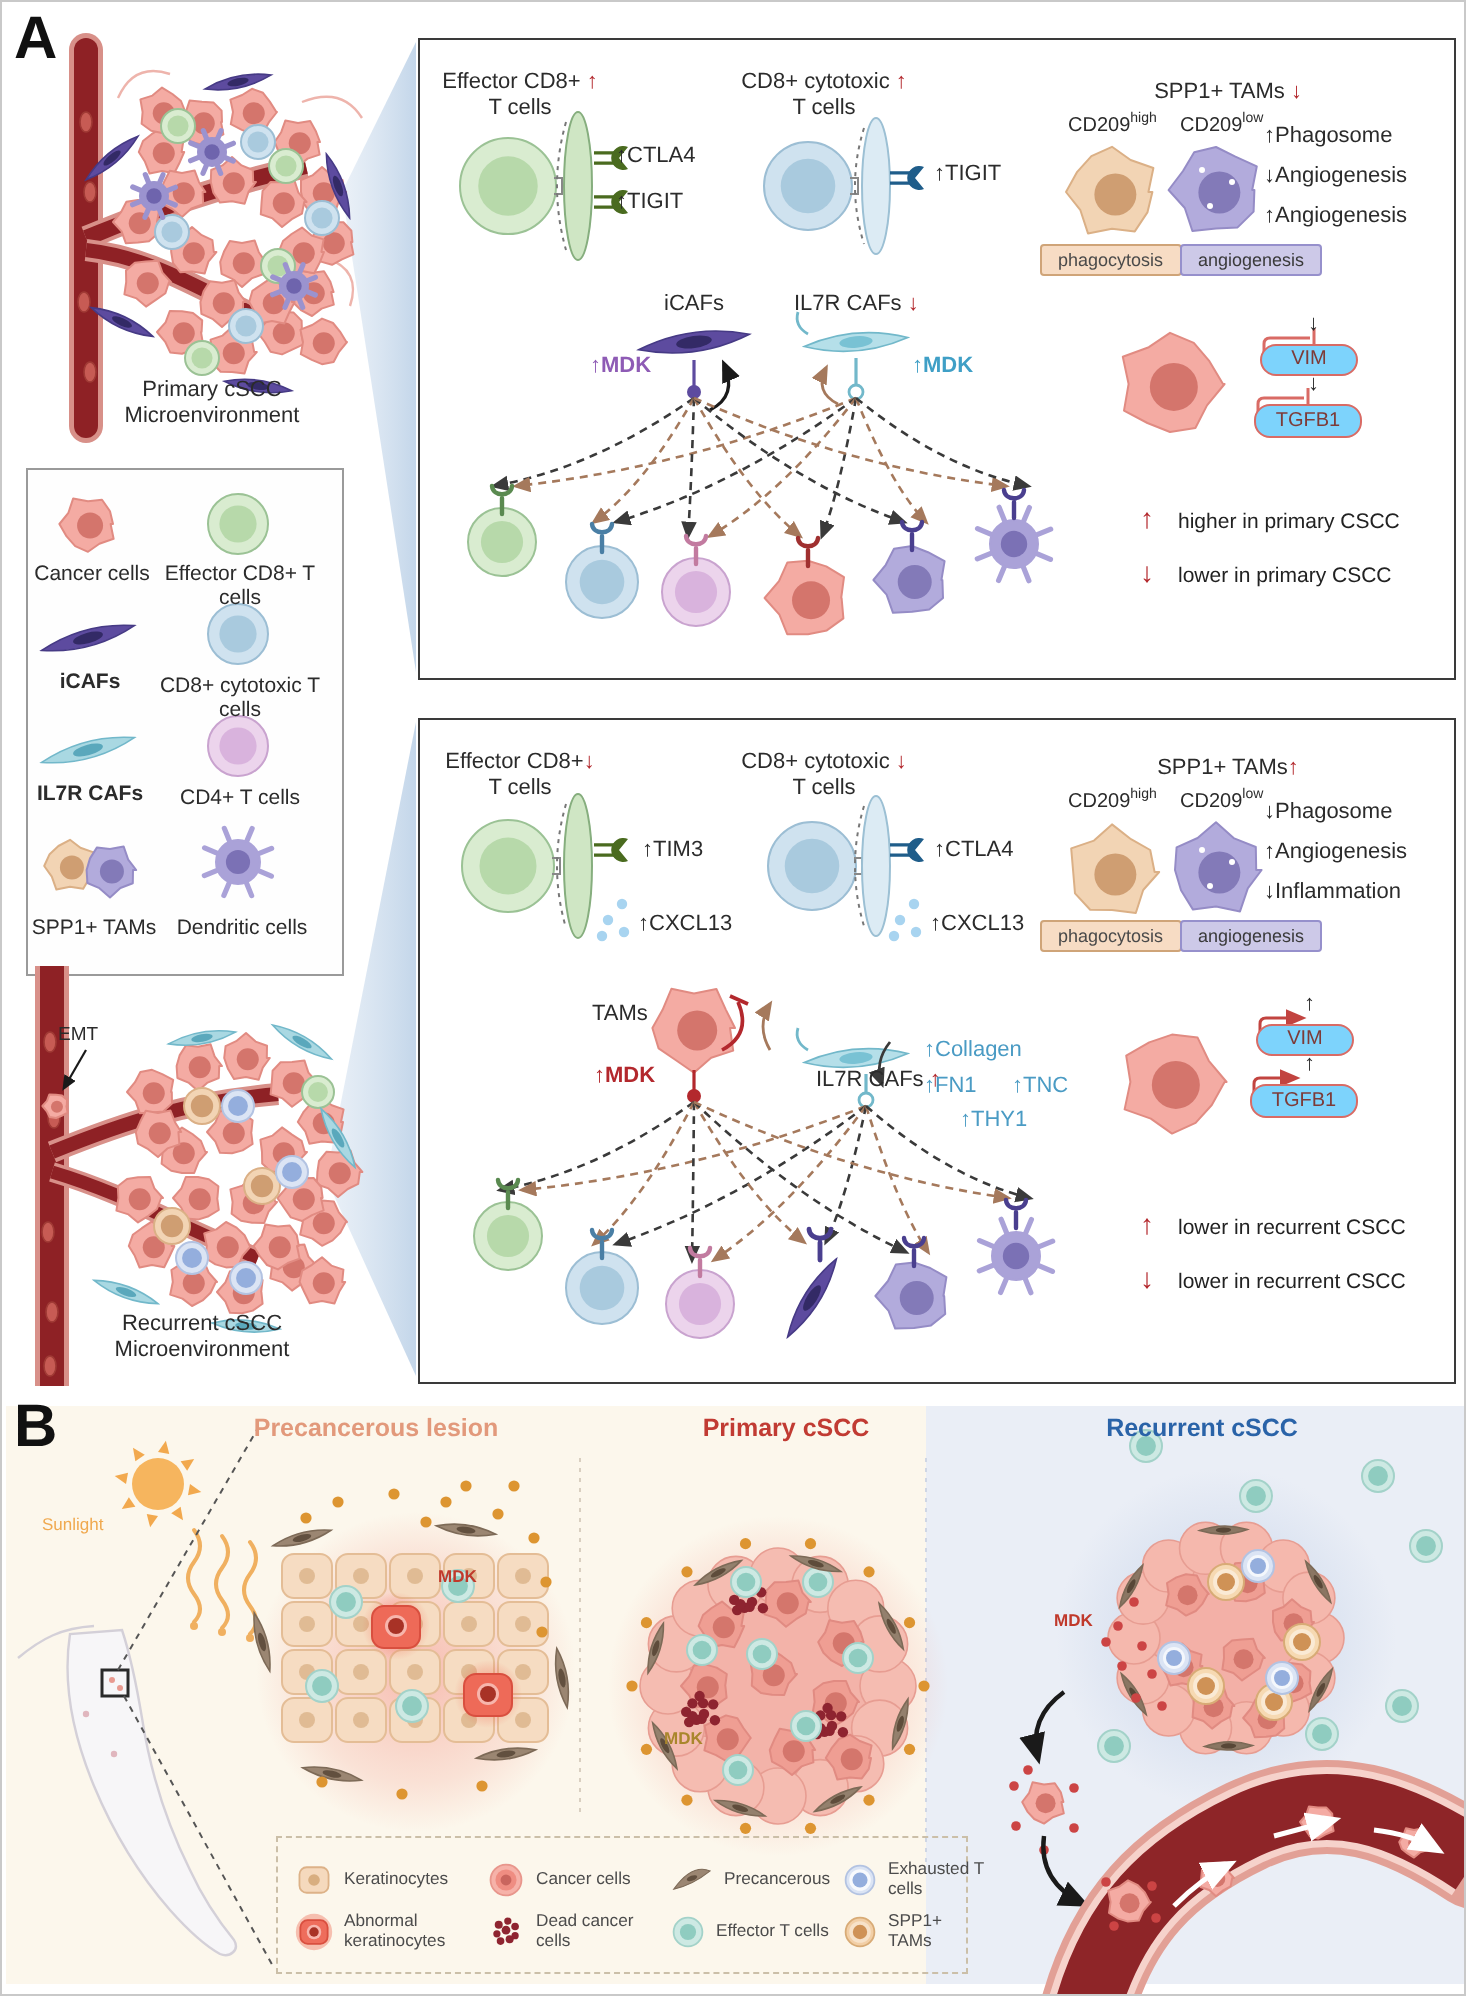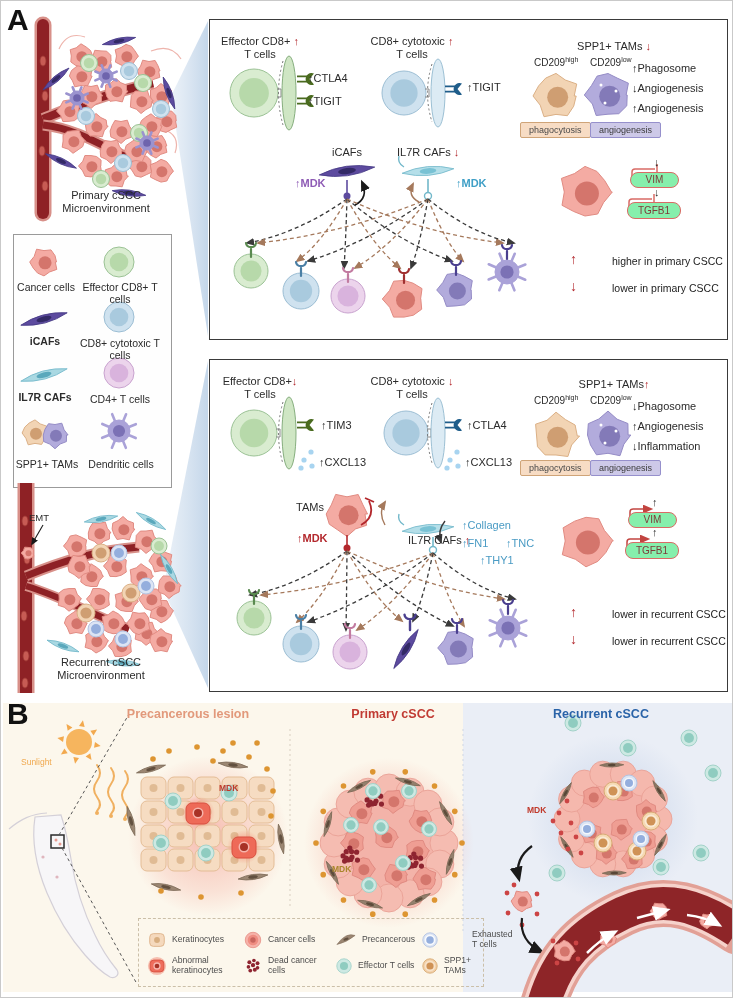--- a/index.html
+++ b/index.html
@@ -9,23 +9,23 @@
   .wrap{white-space:normal;}
   .red{color:#b3282d;}
   .bold{font-weight:bold;}
   sup{font-size:7px;}
   .panelLabel{position:absolute;font-size:30px;font-weight:bold;color:#111;z-index:4;}
   .abox{position:absolute;border:1.6px solid #3a3a3a;background:#ffffff;z-index:1;}
   .legA{position:absolute;border:1px solid #9a9a9a;background:#fefefe;z-index:1;}
   .badge{position:absolute;font-size:9px;padding:2px 8px;border-radius:2px;border:1px solid;z-index:3;}
   .badge.ph{background:#f7dcc4;border-color:#cfa478;color:#4a4a4a;}
   .badge.an{background:#cdc9e8;border-color:#9690cc;color:#3a3a3a;}
-  .gene{position:absolute;border:1.3px solid #d96b65;background:#86efac;border-radius:8px;font-size:10px;color:#7d3b38;text-align:center;z-index:3;}
+  .gene{position:absolute;border:1.3px solid #d96b65;background:#7dd3fc;border-radius:8px;font-size:10px;color:#7d3b38;text-align:center;z-index:3;}
   .keyArrow{position:absolute;font-size:14px;font-weight:bold;color:#b3282d;z-index:3;}
-  .keyTxt{position:absolute;font-size:10.5px;color:#222;z-index:3;margin-left:23px;}
+  .keyTxt{position:absolute;font-size:10.5px;color:#222;z-index:3;}
   .regArrow{position:absolute;font-size:11px;font-weight:bold;color:#2b2b2b;z-index:3;}
   #bgCream{position:absolute;left:2px;top:702px;width:729px;height:289px;background:#fcf7ec;z-index:0;}
   #bgBlue{position:absolute;left:462px;top:702px;width:269px;height:289px;background:#eaeef6;z-index:0;}
   #art{position:absolute;left:0;top:0;z-index:2;pointer-events:none;}
   .pbHead{position:absolute;font-size:12.5px;font-weight:bold;z-index:3;width:150px;text-align:center;}
   .legB{position:absolute;left:137px;top:917px;width:346px;height:69px;border:1px dashed #cbbfa8;z-index:3;display:grid;grid-template-columns:96px 92px 86px 72px;align-content:center;row-gap:6px;padding-left:8px;box-sizing:border-box;}
   .legBItem{display:flex;align-items:center;gap:5px;font-size:8.6px;color:#4c4c4c;line-height:1.1;}
   .legBItem svg{flex:0 0 auto;}
   .mdk{position:absolute;font-size:8.5px;font-weight:bold;z-index:3;}
 </style>
@@ -1046,21 +1046,21 @@
           <ellipse cx="12" cy="10" rx="3" ry="1.4" fill="#62503f" transform="rotate(-20 12 10)"></ellipse>
         </svg>
       <span>Precancerous</span>
     </div>
     <div class="legBItem">
       <svg width="18" height="18" viewBox="0 0 20 20">
           <circle cx="10" cy="10" r="8" fill="#dbe4f4" stroke="#b3c3e2"></circle>
           <circle cx="10" cy="10" r="6" fill="#fff" opacity="0.8"></circle>
           <circle cx="10" cy="10" r="4.2" fill="#94aedd"></circle>
         </svg>
-      <span class="wrap" style="white-space:normal;width:54px;margin-left:28px;">Exhausted T cells</span>
+      <span class="wrap" style="white-space:normal;width:54px;">Exhausted T cells</span>
     </div>
     <div class="legBItem">
       <svg width="20" height="20" viewBox="0 0 22 22">
           <circle cx="11" cy="11" r="10" fill="#f07a66" opacity="0.45"></circle>
           <rect x="3.5" y="4.5" width="15" height="13" rx="4" fill="#ee6d5c" stroke="#d94f3f"></rect>
           <circle cx="11" cy="11" r="4" fill="#fff" opacity="0.5"></circle>
           <circle cx="11" cy="11" r="2.6" fill="#a83226"></circle>
         </svg>
       <span class="wrap" style="white-space:normal;width:62px;">Abnormal keratinocytes</span>
     </div>

